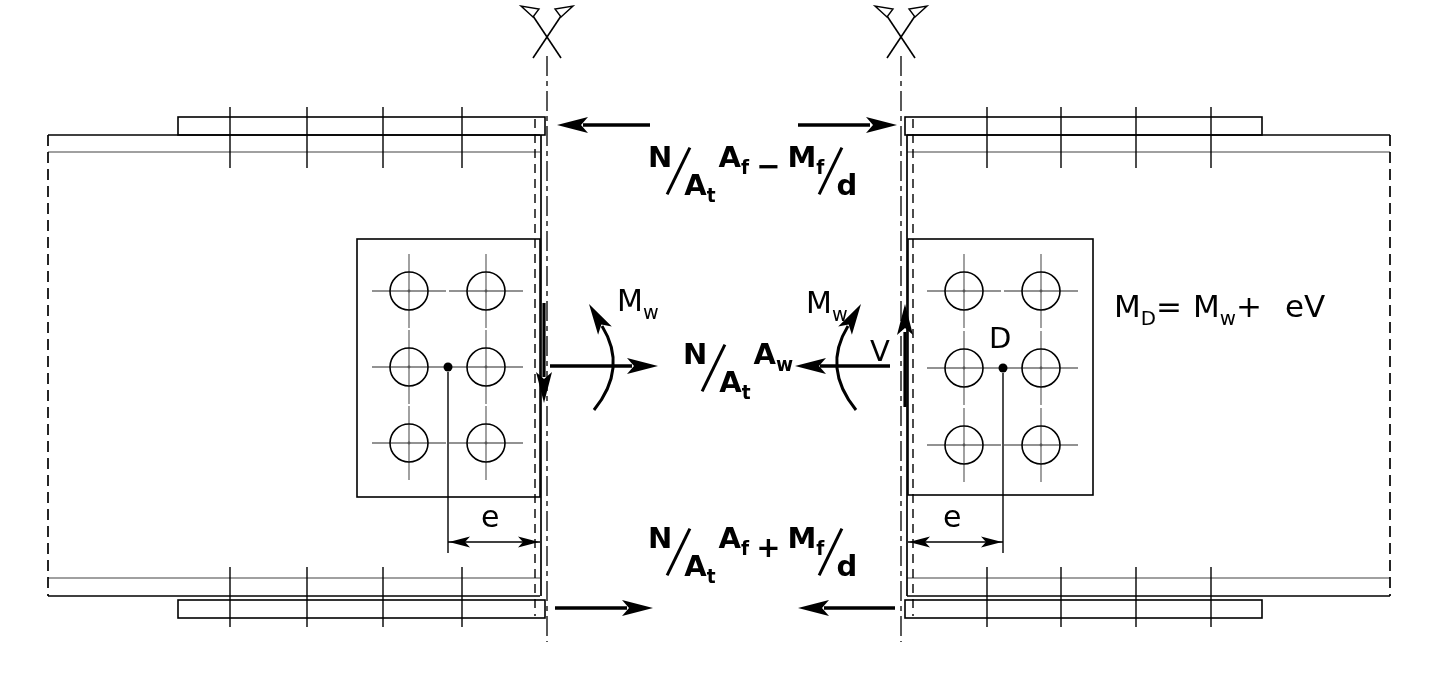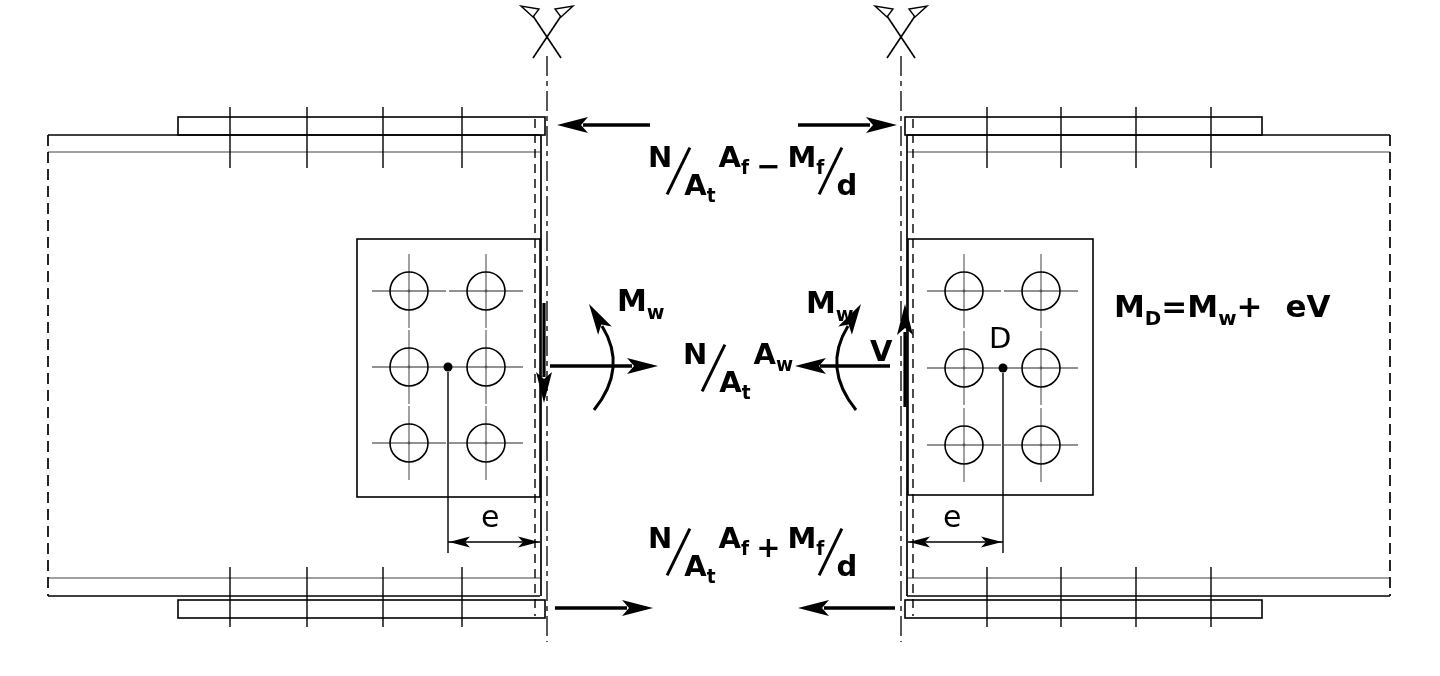--- a/index.html
+++ b/index.html
@@ -1,21 +1,21 @@
 <!DOCTYPE html>
 <html><head>
 <meta charset="utf-8">
 <style>
   html,body{margin:0;padding:0;background:#fff;}
   #stage{position:relative;width:1440px;height:676px;background:#ffffff;overflow:hidden;
          font-family:"DejaVu Sans",sans-serif;}
   #stage svg{position:absolute;left:0;top:0;}
   .lbl{position:absolute;color:#000;line-height:1;white-space:nowrap;
        font-family:"DejaVu Sans",sans-serif;}
-  .bold{font-weight:bold;}
+  .bold{font-weight:normal;}
   .frac-row{display:flex;align-items:center;height:58px;font-weight:bold;}
   .num{display:inline-block;transform:translateY(-14px);margin-right:-5px;}
   .den{display:inline-block;transform:translateY(14px);margin-left:-5px;text-align:center;}
   .fac{display:inline-block;transform:translateY(-14px);margin-left:3px;text-align:right;}
   .sl{position:relative;width:22px;height:56px;flex:0 0 auto;display:inline-block;}
   .sl i{position:absolute;left:10px;top:2px;width:3px;height:52px;background:#000;
         transform:rotate(26deg);}
   .op{display:inline-block;margin:0 7px;transform:translateY(-5px);}
   sub{font-size:0.64em;vertical-align:-0.40em;line-height:0;}
 </style>
@@ -219,20 +219,20 @@
 <div class="lbl bold" style="left:617px;top:286px;font-size:30px">
   <span>M</span><sub>w</sub>
 </div>
 <div class="lbl bold" style="left:806px;top:288px;font-size:30px">
   <span>M</span><sub>w</sub>
 </div>
 
 <div class="lbl bold" style="left:870px;top:337px;font-size:29px">V</div>
 
 <div class="lbl bold" style="left:1114px;top:291px;font-size:31px">
-  <span><span>M</span><sub>D</sub><span>=</span></span><span style=""><span>M</span><sub>w</sub><span>+</span></span><span style="margin-left:23px">eV</span>
+  <span><span>M</span><sub>D</sub><span>=</span></span><span style="margin-left:11px"><span>M</span><sub>w</sub><span>+</span></span><span style="margin-left:23px">eV</span>
 </div>
 
 <div class="lbl" style="left:481px;top:502px;font-size:30px">e</div>
 <div class="lbl" style="left:943px;top:502px;font-size:30px">e</div>
 <div class="lbl" style="left:989px;top:324px;font-size:29px">D</div>
 
 </div>
 
 </body></html>

